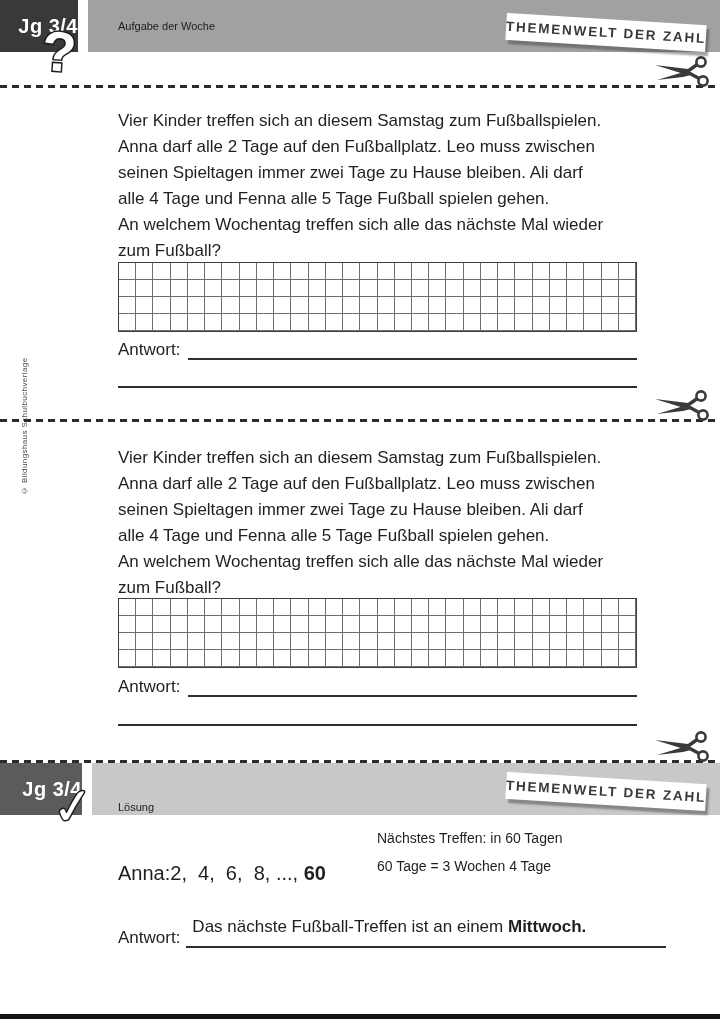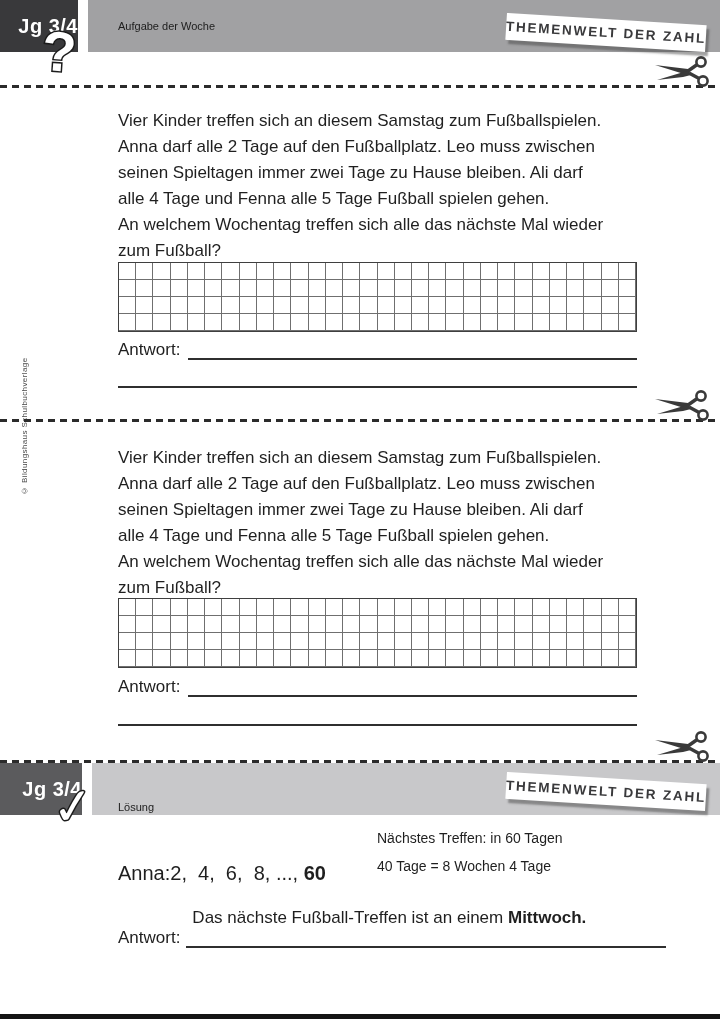--- a/index.html
+++ b/index.html
@@ -71,21 +71,21 @@
 
   
   .sol-rows { position:absolute; left:118px; top:859px; font-size:20px; line-height:28px; }
   .sol-name { display:inline-block; min-width:47px; }
   .sol-seq { white-space:pre; }
   .sol-final { font-weight:bold; }
   .sol-notes { position:absolute; left:377px; top:824px; font-size:14px; line-height:28px; }
   .sol-answer { position:absolute; left:118px; top:926px; width:548px; height:22px;
     display:flex; align-items:flex-end; font-size:17px; }
   .sol-answer .sol-answer-line { flex:1; border-bottom:2px solid #2f2f2f;
-    margin-left:6px; padding-left:6px; padding-bottom:18px; white-space:nowrap; }
+    margin-left:6px; padding-left:6px; padding-bottom:9px; white-space:nowrap; }
 
   .bottom-strip { position:absolute; left:0; top:1014px; width:720px; height:5px; background:#141414; }
 </style>
 </head>
 <body>
 
 <div class="page">
 
   <div class="bar bar-top"></div>
   <div class="badge badge-top">
@@ -409,21 +409,21 @@
   <div class="logo logo-bottom">
     <span>THEMENWELT DER ZAHL</span>
   </div>
   <div class="big-glyph check-icon">✓</div>
 
   <div class="sol-rows">
     <div><span class="sol-name">Anna:</span><span class="sol-seq">2,  4,  6,  8, ...,</span> <span class="sol-final">60</span></div>
   </div>
   <div class="sol-notes">
     <div>Nächstes Treffen: in 60 Tagen</div>
-    <div>40 Tage = 8 Wochen 4 Tage</div>
+    <div>60 Tage = 3 Wochen 4 Tage</div>
   </div>
   <div class="sol-answer">
     <span>Antwort:</span>
     <span class="sol-answer-line"><span>Das nächste Fußball-Treffen ist an einem</span> <span class="sol-final">Mittwoch.</span></span>
   </div>
 
   <div class="bottom-strip"></div>
 </div>
 
 </body></html>

